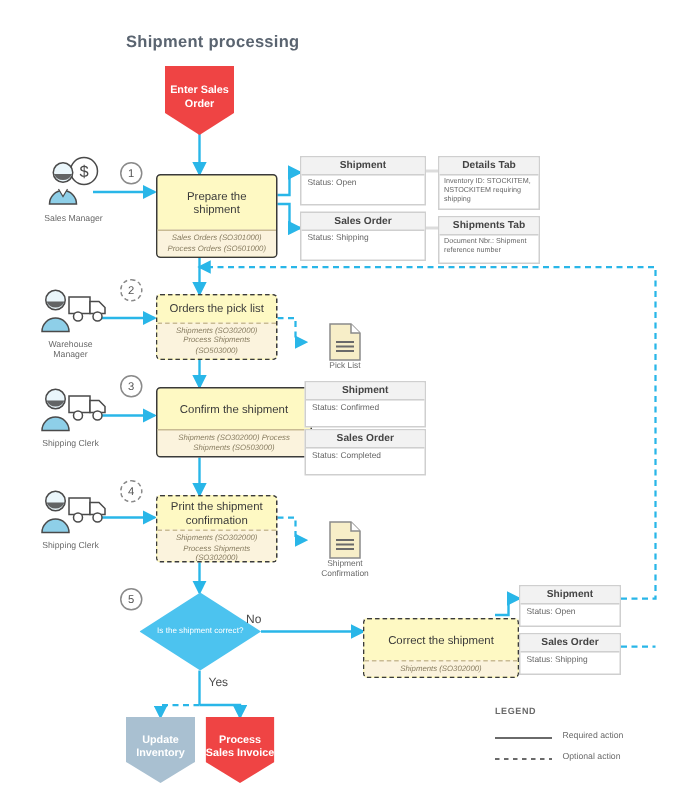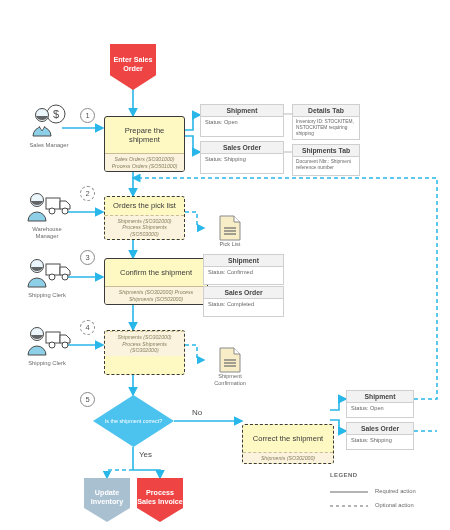--- a/index.html
+++ b/index.html
@@ -145,20 +145,21 @@
 
       <path d="M185,345 L197,345 L197,360 L204,360" marker-end="url(#ahd)"></path>
 
       <path d="M414,399 L437,399 L437,178 L133,178" marker-end="url(#ahd)"></path>
       <path d="M414,431 L437,431"></path>
 
       <path d="M133,470 L107,470 L107,478" marker-end="url(#ahd)"></path>
     </g>
   </svg>
 
+  <div class="title">Shipment processing</div>
 
   <div class="node pent blue" style="left:110px;top:44px;width:46px;height:46px;">
     <span>Enter Sales Order</span>
   </div>
 
   <div class="node" style="left:26px;top:104px;width:46px;height:46px;">
     <svg width="46" height="34" viewBox="0 0 46 34">
       <circle cx="30" cy="10" r="9" fill="#ffffff" stroke="#4a4a4a" stroke-width="1"></circle>
       <text x="30" y="14" font-size="11" text-anchor="middle" fill="#4a4a4a" font-family="Liberation Sans, sans-serif">$</text>
       <circle cx="16" cy="11" r="6.5" fill="#eaf6fb" stroke="#4a4a4a" stroke-width="1"></circle>
@@ -274,44 +275,45 @@
       <path d="M7,11 a6.5,6.5 0 0,0 12,0" fill="#4a4a4a" opacity="0.85"></path>
       <path d="M4,31 a9,9 0 0,1 18,0 z" fill="#8ecfe8" stroke="#4a4a4a" stroke-width="1"></path>
     </svg>
     <div class="role">Shipping Clerk</div>
   </div>
 
   <div class="node step dashedc" style="left:80px;top:320px;">
     <span>4</span>
   </div>
   <div class="node proc dashed" style="left:104px;top:330px;width:81px;height:45px;">
+    <div class="ptitle">Print the shipment confirmation</div>
     <div class="psub">Shipments (SO302000) Process Shipments (SO302000)</div>
   </div>
 
   <div class="node" style="left:204px;top:347px;width:52px;height:44px;">
     <svg width="26" height="26" viewBox="0 0 26 26" style="display:block;margin:0 auto;">
       <path d="M3,1 L17,1 L23,7 L23,25 L3,25 z" fill="#f7eec8" stroke="#8a8a8a" stroke-width="1"></path>
       <path d="M17,1 L17,7 L23,7" fill="#ffffff" stroke="#8a8a8a" stroke-width="1"></path>
       <line x1="7" y1="13" x2="19" y2="13" stroke="#6a6a6a" stroke-width="1.2"></line>
       <line x1="7" y1="16" x2="19" y2="16" stroke="#6a6a6a" stroke-width="1.2"></line>
       <line x1="7" y1="19" x2="19" y2="19" stroke="#6a6a6a" stroke-width="1.2"></line>
     </svg>
     <div class="doclbl">Shipment Confirmation</div>
   </div>
 
   <div class="node step" style="left:80px;top:392px;">
     <span>5</span>
   </div>
   <div class="node diamond" style="left:93px;top:395px;width:81px;height:52px;">
     <span>Is the shipment correct?</span>
   </div>
-  <div class="node elabel" style="left:192px;top:408px;">No</div>
+  <div class="node elabel" style="left:164px;top:408px;">No</div>
   <div class="node elabel" style="left:139px;top:450px;">Yes</div>
 
-  <div class="node proc dashed" style="left:242px;top:424px;width:92px;height:40px;">
+  <div class="node proc dashed" style="left:242px;top:412px;width:104px;height:40px;">
     <div class="ptitle">Correct the shipment</div>
     <div class="psub">Shipments (SO302000)</div>
   </div>
 
   <div class="node card" style="left:346px;top:390px;width:68px;height:28px;">
     <div class="chead">Shipment</div>
     <div class="cbody">Status: Open</div>
   </div>
   <div class="node card" style="left:346px;top:422px;width:68px;height:28px;">
     <div class="chead">Sales Order</div>

